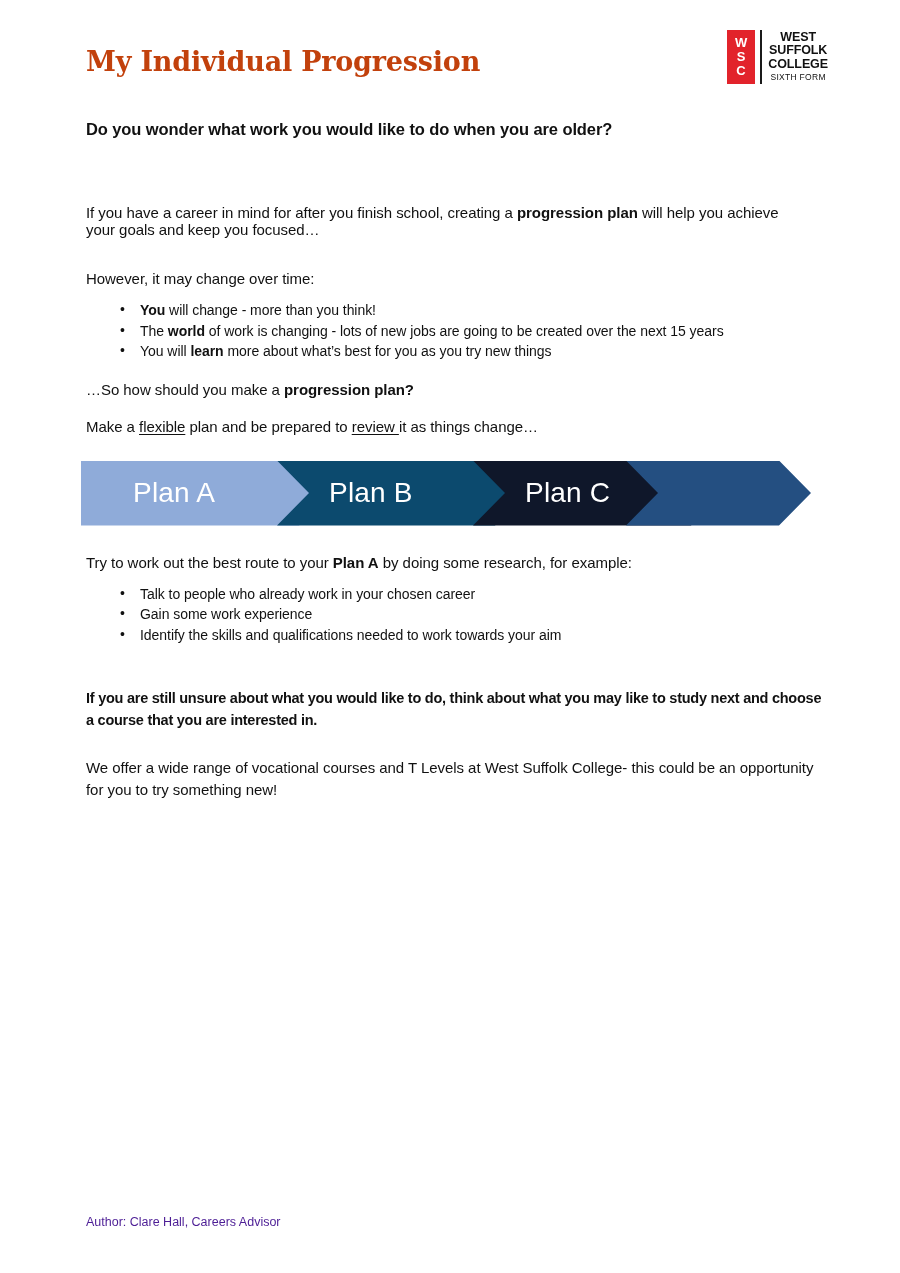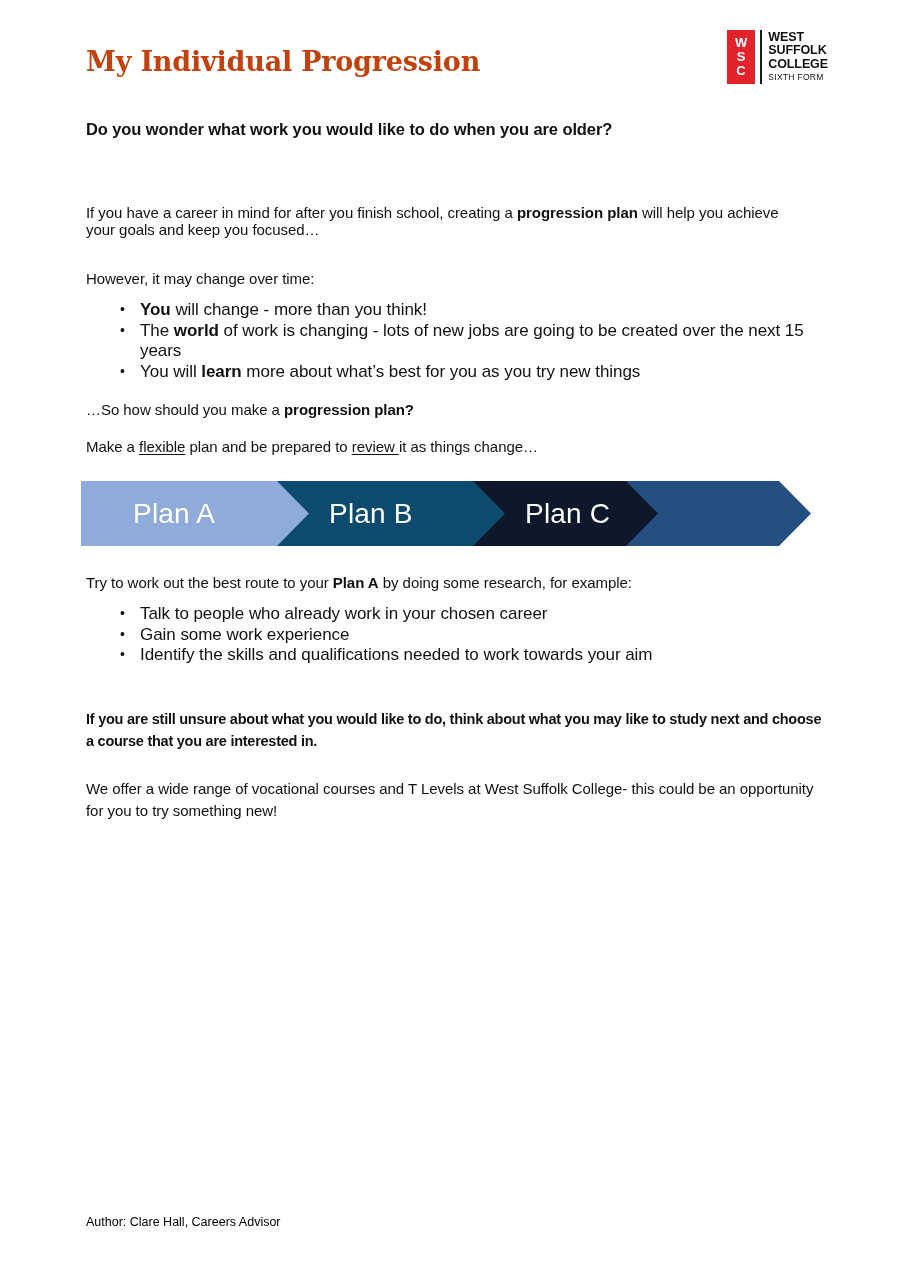--- a/index.html
+++ b/index.html
@@ -70,20 +70,21 @@
   }
   .logo-divider {
     width: 2px;
     background: #1a1a1a;
     margin: 0 6px 0 5px;
   }
   .logo-words {
     display: flex;
     flex-direction: column;
     justify-content: center;
+    align-items: center;
   }
   .logo-words .lw {
     font-family: "Liberation Sans", sans-serif;
     font-weight: bold;
     font-size: 12.5px;
     line-height: 13.2px;
     color: #111111;
     letter-spacing: -0.1px;
   }
   .logo-words .lw-sub {
@@ -138,21 +139,21 @@
   .p-intro { margin-top: 64px; max-width: 712px; }
   .p-however { margin-top: 32px; }
 
   ul.bullets {
     margin: 13px 0 0 0;
     padding-left: 54px;
     list-style: none;
   }
   ul.bullets li {
     position: relative;
-    font-size: 17px;
+    font-size: 14px;
     line-height: 20.5px;
     letter-spacing: -0.05px;
   }
   ul.bullets li::before {
     content: "\2022";
     position: absolute;
     left: -20px;
     top: -1px;
     font-size: 14px;
   }
@@ -230,21 +231,21 @@
     max-width: 744px;
   }
 
   
   .footer {
     position: absolute;
     left: 86px;
     top: 1214px;
     font-size: 12.5px;
     line-height: 16px;
-    color: #000000;
+    color: #4c1d95;
   }
 </style>
 </head>
 <body>
 
 <div class="page">
 
   <div class="header">
     <div class="doc-title">My Individual Progression</div>
 

